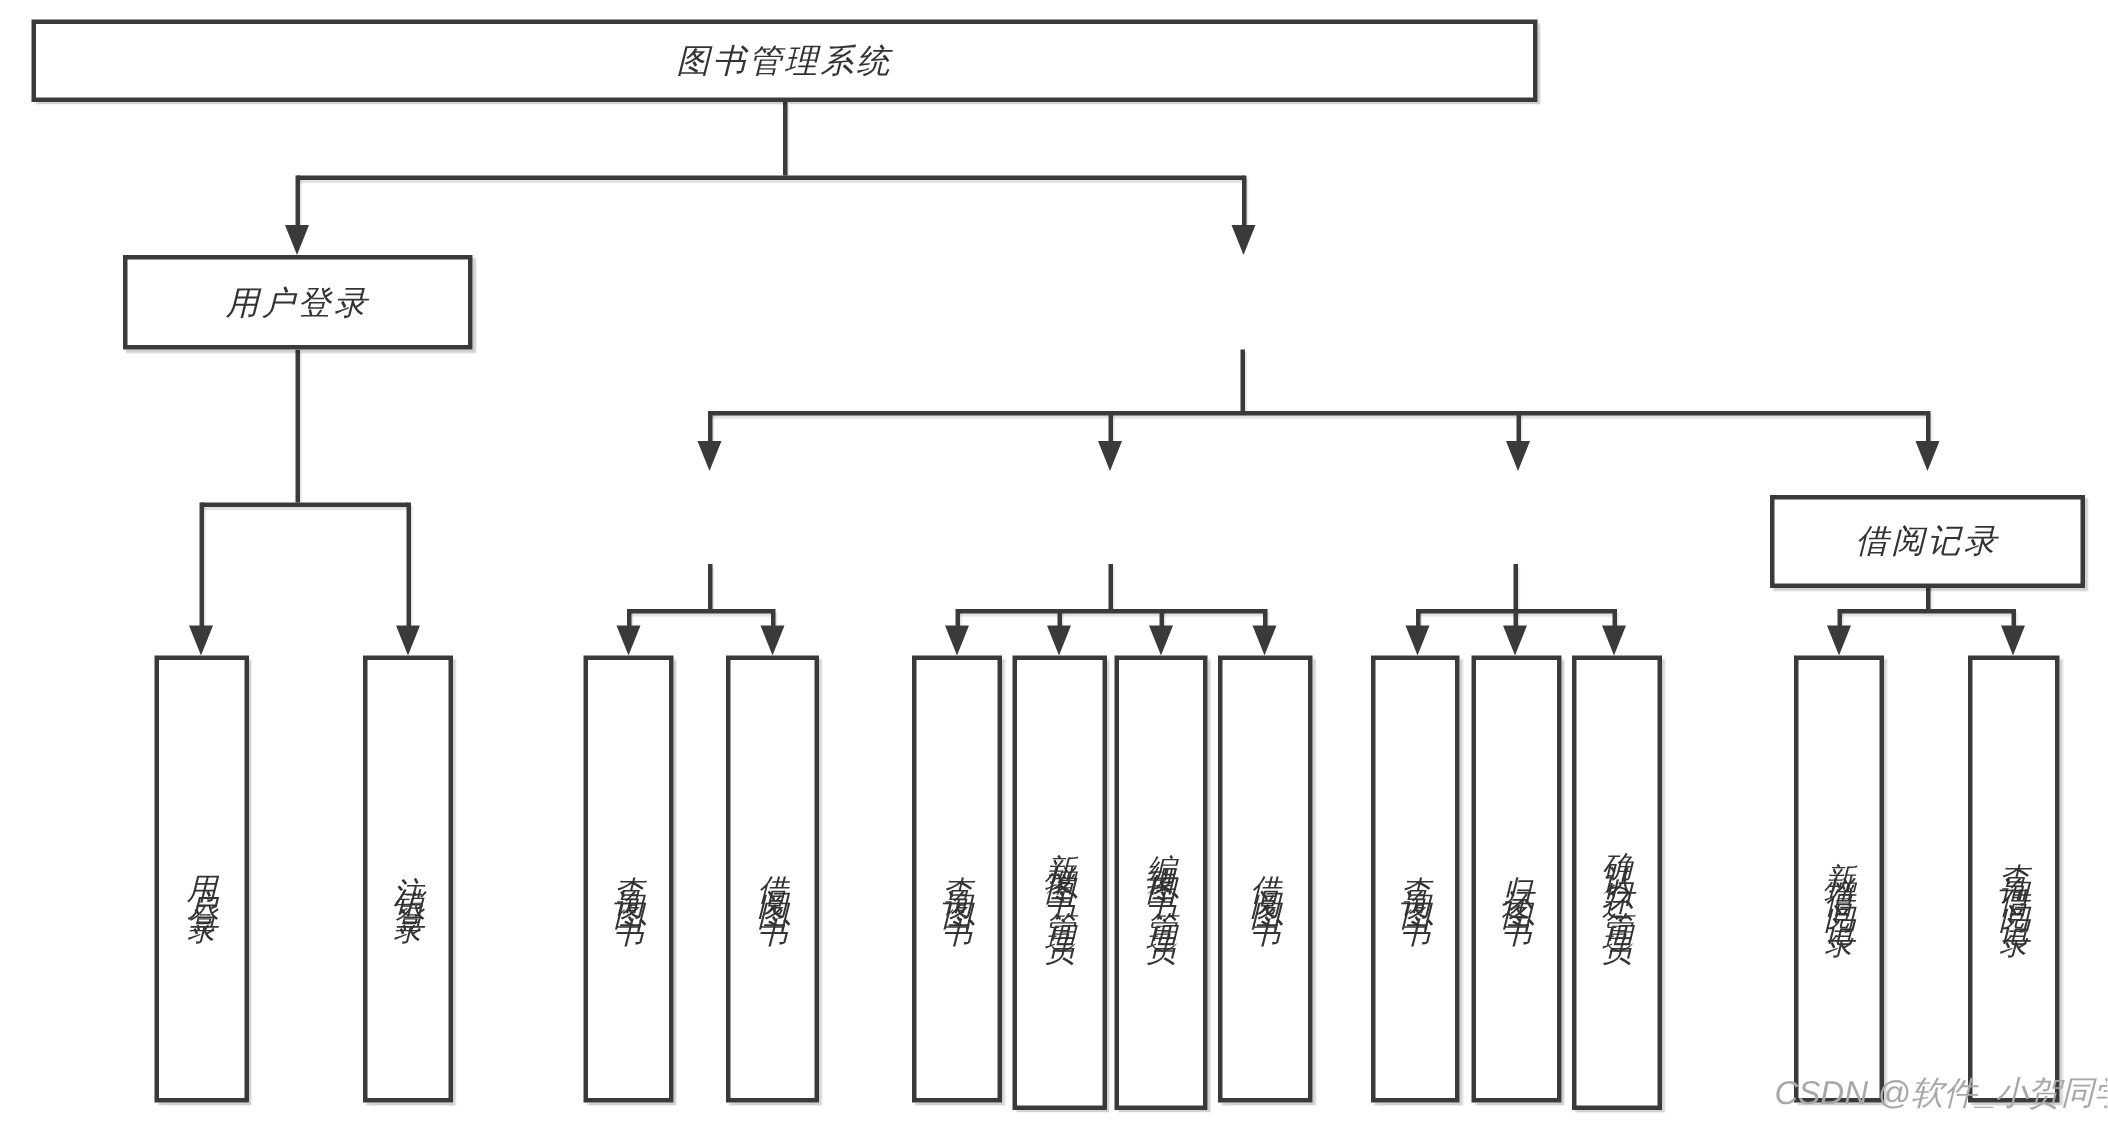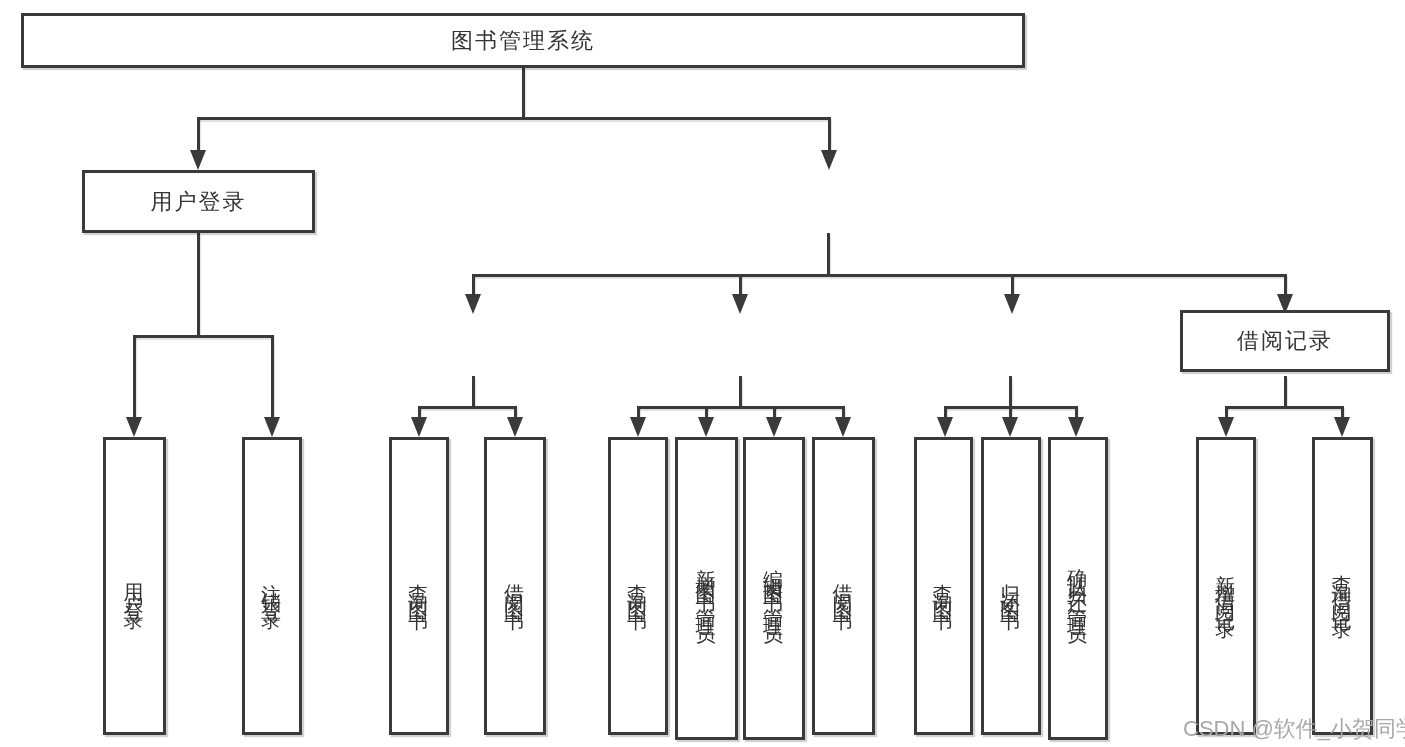--- a/index.html
+++ b/index.html
@@ -1,18 +1,18 @@
 <!DOCTYPE html>
 <html><head>
 <meta charset="utf-8">
 <style>
   html,body{margin:0;padding:0;background:#fff;}
   #canvas{
     position:relative;width:1405px;height:747px;background:var(--bg,#fff);
-    font-family:"Liberation Sans",sans-serif;overflow:hidden;
+    font-family:"Liberation Sans",sans-serif;overflow:hidden;font-style:italic;
   }
   .box{
     position:absolute;box-sizing:border-box;background:#fff;
     border:3px solid var(--line,#3a3a3a);
     display:flex;align-items:center;justify-content:center;
     color:var(--text,#333);font-size:22px;letter-spacing:2px;
     box-shadow:2px 2px 1px rgba(0,0,0,0.18);
     z-index:2;
   }
   .vbox{
@@ -36,21 +36,21 @@
 </style>
 </head>
 <body>
 
 <div id="canvas" style="--line: #3a3a3a; --text: #333333; --wm: #a8a8a8; --bg: #ffffff;">
 
   <div class="box" style="left:21px;top:13px;width:1004px;height:55px">图书管理系统</div>
 
   <div class="box" style="left:82px;top:170px;width:233px;height:63px">用户登录</div>
 
-  <div class="box" style="left:1180px;top:310px;width:210px;height:62px">借阅记录</div>
+  <div class="box" style="left:1180px;top:330px;width:210px;height:62px">借阅记录</div>
 
   <div class="box vbox" style="left:103px;top:437px;width:63px;height:298px">用户登录</div>
   <div class="box vbox" style="left:242px;top:437px;width:60px;height:298px">注销登录</div>
   <div class="box vbox" style="left:389px;top:437px;width:60px;height:298px">查询图书</div>
   <div class="box vbox" style="left:484px;top:437px;width:62px;height:298px">借阅图书</div>
   <div class="box vbox" style="left:608px;top:437px;width:60px;height:298px">查询图书</div>
   <div class="box vbox long" style="left:675px;top:437px;width:63px;height:303px">新增图书（管理员）</div>
   <div class="box vbox long" style="left:743px;top:437px;width:62px;height:303px">编辑图书（管理员）</div>
   <div class="box vbox" style="left:812px;top:437px;width:63px;height:298px">借阅图书</div>
   <div class="box vbox" style="left:914px;top:437px;width:59px;height:298px">查询图书</div>

